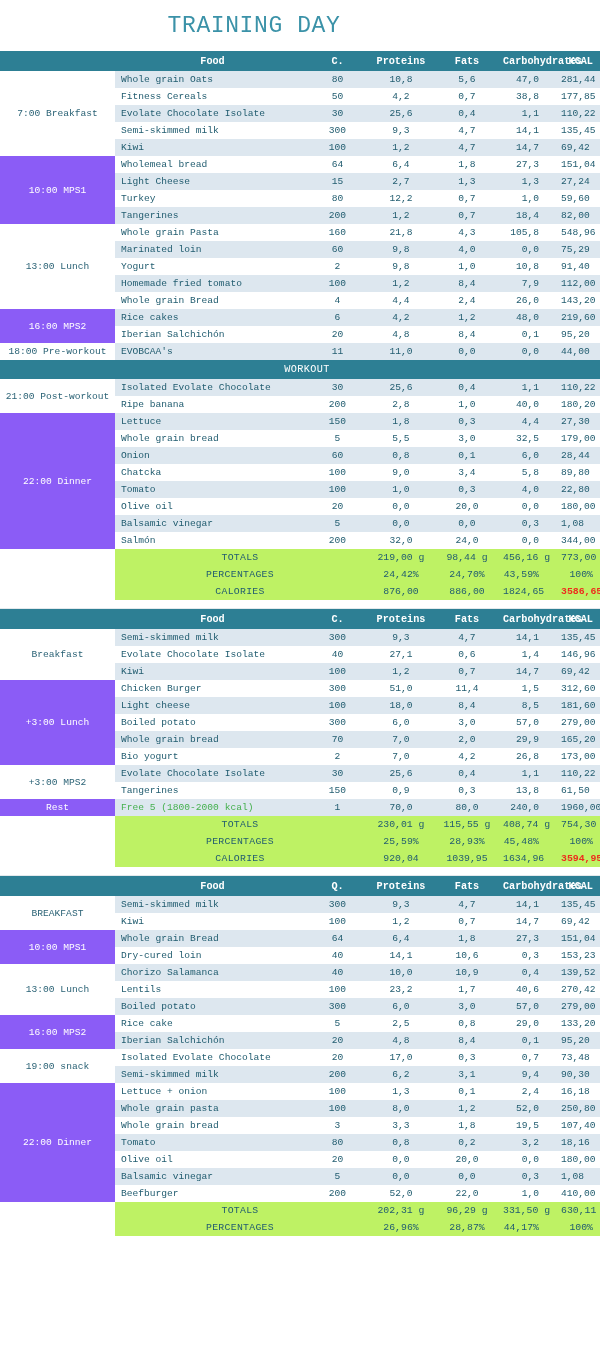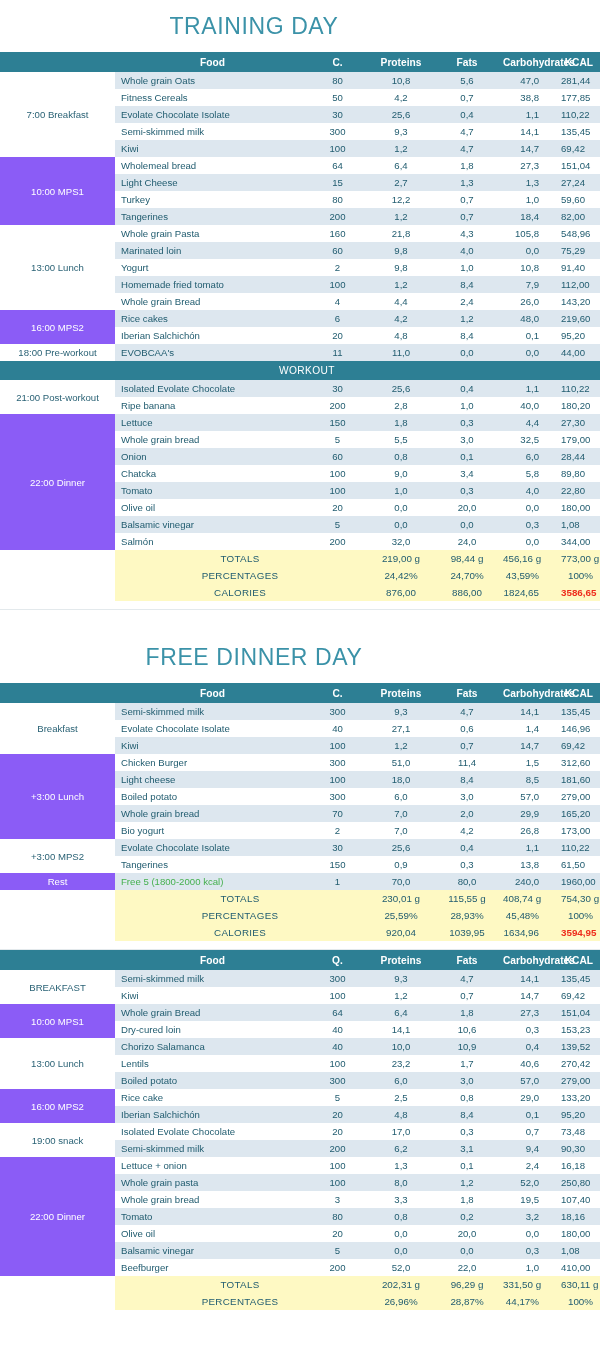--- a/index.html
+++ b/index.html
@@ -5,21 +5,21 @@
   * { box-sizing: border-box; margin: 0; padding: 0; }
   html, body {
     width: 600px;
     background: #ffffff;
     font-family: "Liberation Sans", sans-serif;
   }
   body { padding: 0; }
 
   .page { width: 600px; }
 
-  .day-block { width: 508px; }
+  .day-block { width: 508px; font-family: Liberation Mono, monospace; }
 
   .day-title {
     text-align: center;
     color: #3b92a8;
     font-size: 23px;
     font-weight: normal;
     letter-spacing: 0.6px;
     padding-top: 13px;
     padding-bottom: 12px;
   }
@@ -102,21 +102,21 @@
     padding-left: 20px;
   }
 
   tr.free-row td.food { color: #45b04e; }
 
   tfoot td {
     height: 17px;
     line-height: 17px;
     font-size: 9.8px;
     color: #225d70;
-    background: #fef9c3;
+    background: #bef264;
     padding: 0 6px;
     white-space: nowrap;
     vertical-align: middle;
   }
   tfoot td.sum-label {
     text-align: center;
     letter-spacing: 0.3px;
   }
   tfoot td.sum-num { text-align: center; }
   tfoot td.sum-kcal { text-align: right; padding-right: 7px; }
@@ -403,186 +403,185 @@
             <td class="sum-carb">43,59%</td>
             <td class="sum-kcal">100%</td>
           </tr>
           <tr>
             <td class="empty"></td>
             <td class="sum-label" colspan="2">CALORIES</td>
             <td class="sum-num">876,00</td>
             <td class="sum-num">886,00</td>
             <td class="sum-carb">1824,65</td>
             <td class="sum-kcal red">3586,65</td>
-          </tr>
-        </tfoot>
-      </table>
-      <div class="block-rule"></div>
-    </div>
-    <div class="day-block">
-      <h1 class="day-title title-gap-top">FREE DINNER DAY</h1>
-      <table class="meal-table">
-        <colgroup>
-          <col class="c-meal">
-          <col class="c-food">
-          <col class="c-qty">
-          <col class="c-prot">
-          <col class="c-fats">
-          <col class="c-carb">
-          <col class="c-kcal">
-        </colgroup>
-        <thead>
-          <tr>
-            <th class="h-blank"></th>
-            <th class="h-food">Food</th>
-            <th class="h-qty">C.</th>
-            <th class="h-prot">Proteins</th>
-            <th class="h-fats">Fats</th>
-            <th class="h-carb">Carbohydrates</th>
-            <th class="h-kcal">KCAL</th>
-          </tr>
-        </thead>
-        <tbody>
-          <tr class="band-a">
-            <td class="meal-label plain" rowspan="3">Breakfast</td>
-            <td class="data food">Semi-skimmed milk</td>
-            <td class="data num qty">300</td>
-            <td class="data num prot">9,3</td>
-            <td class="data num fats">4,7</td>
-            <td class="data carb">14,1</td>
-            <td class="data kcal">135,45</td>
-          </tr>
-          <tr class="band-b">
-            <td class="data food">Evolate Chocolate Isolate</td>
-            <td class="data num qty">40</td>
-            <td class="data num prot">27,1</td>
-            <td class="data num fats">0,6</td>
-            <td class="data carb">1,4</td>
-            <td class="data kcal">146,96</td>
-          </tr>
-          <tr class="band-a">
-            <td class="data food">Kiwi</td>
-            <td class="data num qty">100</td>
-            <td class="data num prot">1,2</td>
-            <td class="data num fats">0,7</td>
-            <td class="data carb">14,7</td>
-            <td class="data kcal">69,42</td>
-          </tr>
-          <tr class="band-b">
-            <td class="meal-label teal" rowspan="5">+3:00 Lunch</td>
-            <td class="data food">Chicken Burger</td>
-            <td class="data num qty">300</td>
-            <td class="data num prot">51,0</td>
-            <td class="data num fats">11,4</td>
-            <td class="data carb">1,5</td>
-            <td class="data kcal">312,60</td>
-          </tr>
-          <tr class="band-a">
-            <td class="data food">Light cheese</td>
-            <td class="data num qty">100</td>
-            <td class="data num prot">18,0</td>
-            <td class="data num fats">8,4</td>
-            <td class="data carb">8,5</td>
-            <td class="data kcal">181,60</td>
-          </tr>
-          <tr class="band-b">
-            <td class="data food">Boiled potato</td>
-            <td class="data num qty">300</td>
-            <td class="data num prot">6,0</td>
-            <td class="data num fats">3,0</td>
-            <td class="data carb">57,0</td>
-            <td class="data kcal">279,00</td>
-          </tr>
-          <tr class="band-a">
-            <td class="data food">Whole grain bread</td>
-            <td class="data num qty">70</td>
-            <td class="data num prot">7,0</td>
-            <td class="data num fats">2,0</td>
-            <td class="data carb">29,9</td>
-            <td class="data kcal">165,20</td>
-          </tr>
-          <tr class="band-b">
-            <td class="data food">Bio yogurt</td>
-            <td class="data num qty">2</td>
-            <td class="data num prot">7,0</td>
-            <td class="data num fats">4,2</td>
-            <td class="data carb">26,8</td>
-            <td class="data kcal">173,00</td>
-          </tr>
-          <tr class="band-a">
-            <td class="meal-label plain" rowspan="2">+3:00 MPS2</td>
-            <td class="data food">Evolate Chocolate Isolate</td>
-            <td class="data num qty">30</td>
-            <td class="data num prot">25,6</td>
-            <td class="data num fats">0,4</td>
-            <td class="data carb">1,1</td>
-            <td class="data kcal">110,22</td>
-          </tr>
-          <tr class="band-b">
-            <td class="data food">Tangerines</td>
-            <td class="data num qty">150</td>
-            <td class="data num prot">0,9</td>
-            <td class="data num fats">0,3</td>
-            <td class="data carb">13,8</td>
-            <td class="data kcal">61,50</td>
-          </tr>
-          <tr class="band-a free-row">
-            <td class="meal-label teal" rowspan="1">Rest</td>
-            <td class="data food">Free 5 (1800-2000 kcal)</td>
-            <td class="data num qty">1</td>
-            <td class="data num prot">70,0</td>
-            <td class="data num fats">80,0</td>
-            <td class="data carb">240,0</td>
-            <td class="data kcal">1960,00</td>
-          </tr>
-        </tbody>
-        <tfoot>
-          <tr>
-            <td class="empty"></td>
-            <td class="sum-label" colspan="2">TOTALS</td>
-            <td class="sum-num">230,01 g</td>
-            <td class="sum-num">115,55 g</td>
-            <td class="sum-carb">408,74 g</td>
-            <td class="sum-kcal">754,30 g</td>
-          </tr>
-          <tr>
-            <td class="empty"></td>
-            <td class="sum-label" colspan="2">PERCENTAGES</td>
-            <td class="sum-num">25,59%</td>
-            <td class="sum-num">28,93%</td>
-            <td class="sum-carb">45,48%</td>
-            <td class="sum-kcal">100%</td>
-          </tr>
-          <tr>
-            <td class="empty"></td>
-            <td class="sum-label" colspan="2">CALORIES</td>
-            <td class="sum-num">920,04</td>
-            <td class="sum-num">1039,95</td>
-            <td class="sum-carb">1634,96</td>
-            <td class="sum-kcal red">3594,95</td>
           </tr>
         </tfoot>
       </table>
       <div class="block-rule"></div>
     </div>
     <div class="day-block">
       <table class="meal-table">
         <colgroup>
           <col class="c-meal">
           <col class="c-food">
           <col class="c-qty">
           <col class="c-prot">
           <col class="c-fats">
           <col class="c-carb">
           <col class="c-kcal">
         </colgroup>
         <thead>
           <tr>
             <th class="h-blank"></th>
             <th class="h-food">Food</th>
+            <th class="h-qty">C.</th>
+            <th class="h-prot">Proteins</th>
+            <th class="h-fats">Fats</th>
+            <th class="h-carb">Carbohydrates</th>
+            <th class="h-kcal">KCAL</th>
+          </tr>
+        </thead>
+        <tbody>
+          <tr class="band-a">
+            <td class="meal-label plain" rowspan="3">Breakfast</td>
+            <td class="data food">Semi-skimmed milk</td>
+            <td class="data num qty">300</td>
+            <td class="data num prot">9,3</td>
+            <td class="data num fats">4,7</td>
+            <td class="data carb">14,1</td>
+            <td class="data kcal">135,45</td>
+          </tr>
+          <tr class="band-b">
+            <td class="data food">Evolate Chocolate Isolate</td>
+            <td class="data num qty">40</td>
+            <td class="data num prot">27,1</td>
+            <td class="data num fats">0,6</td>
+            <td class="data carb">1,4</td>
+            <td class="data kcal">146,96</td>
+          </tr>
+          <tr class="band-a">
+            <td class="data food">Kiwi</td>
+            <td class="data num qty">100</td>
+            <td class="data num prot">1,2</td>
+            <td class="data num fats">0,7</td>
+            <td class="data carb">14,7</td>
+            <td class="data kcal">69,42</td>
+          </tr>
+          <tr class="band-b">
+            <td class="meal-label teal" rowspan="5">+3:00 Lunch</td>
+            <td class="data food">Chicken Burger</td>
+            <td class="data num qty">300</td>
+            <td class="data num prot">51,0</td>
+            <td class="data num fats">11,4</td>
+            <td class="data carb">1,5</td>
+            <td class="data kcal">312,60</td>
+          </tr>
+          <tr class="band-a">
+            <td class="data food">Light cheese</td>
+            <td class="data num qty">100</td>
+            <td class="data num prot">18,0</td>
+            <td class="data num fats">8,4</td>
+            <td class="data carb">8,5</td>
+            <td class="data kcal">181,60</td>
+          </tr>
+          <tr class="band-b">
+            <td class="data food">Boiled potato</td>
+            <td class="data num qty">300</td>
+            <td class="data num prot">6,0</td>
+            <td class="data num fats">3,0</td>
+            <td class="data carb">57,0</td>
+            <td class="data kcal">279,00</td>
+          </tr>
+          <tr class="band-a">
+            <td class="data food">Whole grain bread</td>
+            <td class="data num qty">70</td>
+            <td class="data num prot">7,0</td>
+            <td class="data num fats">2,0</td>
+            <td class="data carb">29,9</td>
+            <td class="data kcal">165,20</td>
+          </tr>
+          <tr class="band-b">
+            <td class="data food">Bio yogurt</td>
+            <td class="data num qty">2</td>
+            <td class="data num prot">7,0</td>
+            <td class="data num fats">4,2</td>
+            <td class="data carb">26,8</td>
+            <td class="data kcal">173,00</td>
+          </tr>
+          <tr class="band-a">
+            <td class="meal-label plain" rowspan="2">+3:00 MPS2</td>
+            <td class="data food">Evolate Chocolate Isolate</td>
+            <td class="data num qty">30</td>
+            <td class="data num prot">25,6</td>
+            <td class="data num fats">0,4</td>
+            <td class="data carb">1,1</td>
+            <td class="data kcal">110,22</td>
+          </tr>
+          <tr class="band-b">
+            <td class="data food">Tangerines</td>
+            <td class="data num qty">150</td>
+            <td class="data num prot">0,9</td>
+            <td class="data num fats">0,3</td>
+            <td class="data carb">13,8</td>
+            <td class="data kcal">61,50</td>
+          </tr>
+          <tr class="band-a free-row">
+            <td class="meal-label teal" rowspan="1">Rest</td>
+            <td class="data food">Free 5 (1800-2000 kcal)</td>
+            <td class="data num qty">1</td>
+            <td class="data num prot">70,0</td>
+            <td class="data num fats">80,0</td>
+            <td class="data carb">240,0</td>
+            <td class="data kcal">1960,00</td>
+          </tr>
+        </tbody>
+        <tfoot>
+          <tr>
+            <td class="empty"></td>
+            <td class="sum-label" colspan="2">TOTALS</td>
+            <td class="sum-num">230,01 g</td>
+            <td class="sum-num">115,55 g</td>
+            <td class="sum-carb">408,74 g</td>
+            <td class="sum-kcal">754,30 g</td>
+          </tr>
+          <tr>
+            <td class="empty"></td>
+            <td class="sum-label" colspan="2">PERCENTAGES</td>
+            <td class="sum-num">25,59%</td>
+            <td class="sum-num">28,93%</td>
+            <td class="sum-carb">45,48%</td>
+            <td class="sum-kcal">100%</td>
+          </tr>
+          <tr>
+            <td class="empty"></td>
+            <td class="sum-label" colspan="2">CALORIES</td>
+            <td class="sum-num">920,04</td>
+            <td class="sum-num">1039,95</td>
+            <td class="sum-carb">1634,96</td>
+            <td class="sum-kcal red">3594,95</td>
+          </tr>
+        </tfoot>
+      </table>
+      <div class="block-rule"></div>
+    </div>
+    <div class="day-block">
+      <table class="meal-table">
+        <colgroup>
+          <col class="c-meal">
+          <col class="c-food">
+          <col class="c-qty">
+          <col class="c-prot">
+          <col class="c-fats">
+          <col class="c-carb">
+          <col class="c-kcal">
+        </colgroup>
+        <thead>
+          <tr>
+            <th class="h-blank"></th>
+            <th class="h-food">Food</th>
             <th class="h-qty">Q.</th>
             <th class="h-prot">Proteins</th>
             <th class="h-fats">Fats</th>
             <th class="h-carb">Carbohydrates</th>
             <th class="h-kcal">KCAL</th>
           </tr>
         </thead>
         <tbody>
           <tr class="band-a">
             <td class="meal-label plain" rowspan="2">BREAKFAST</td>

